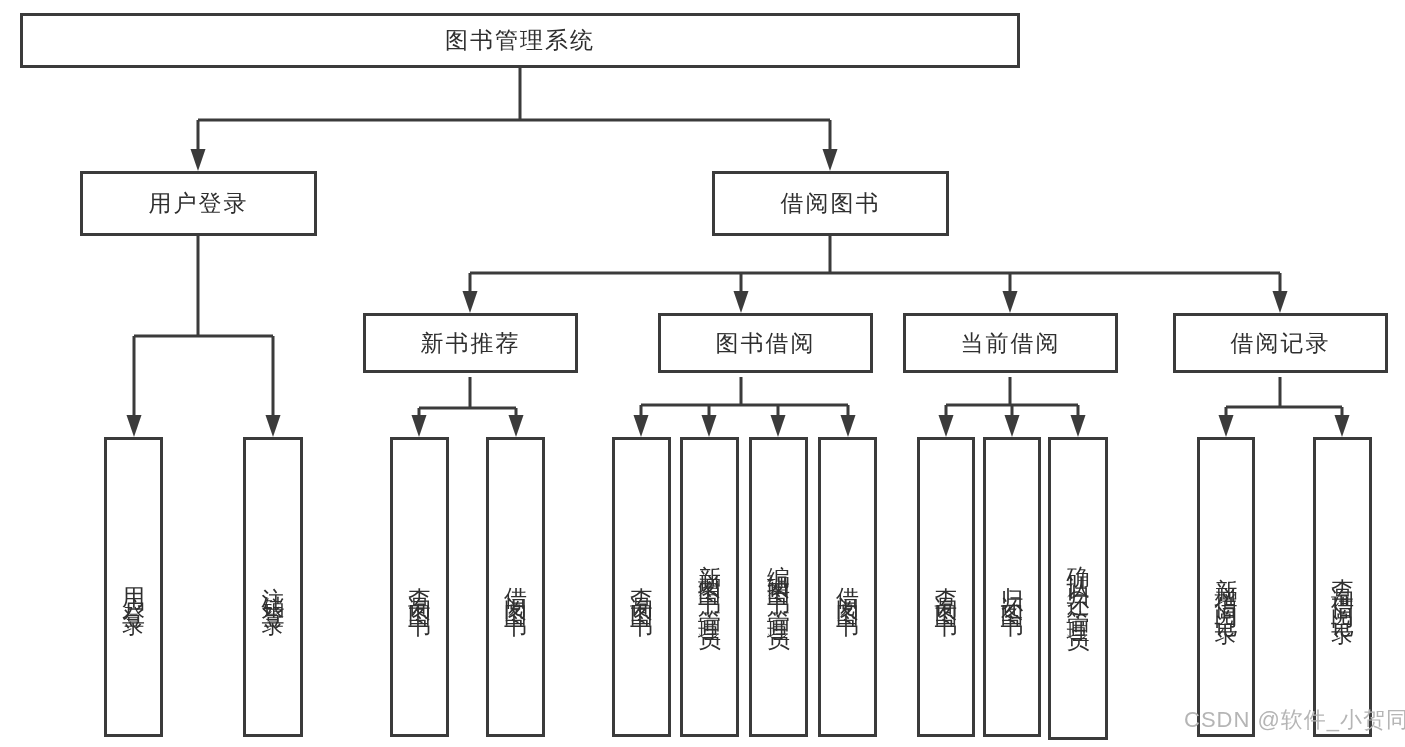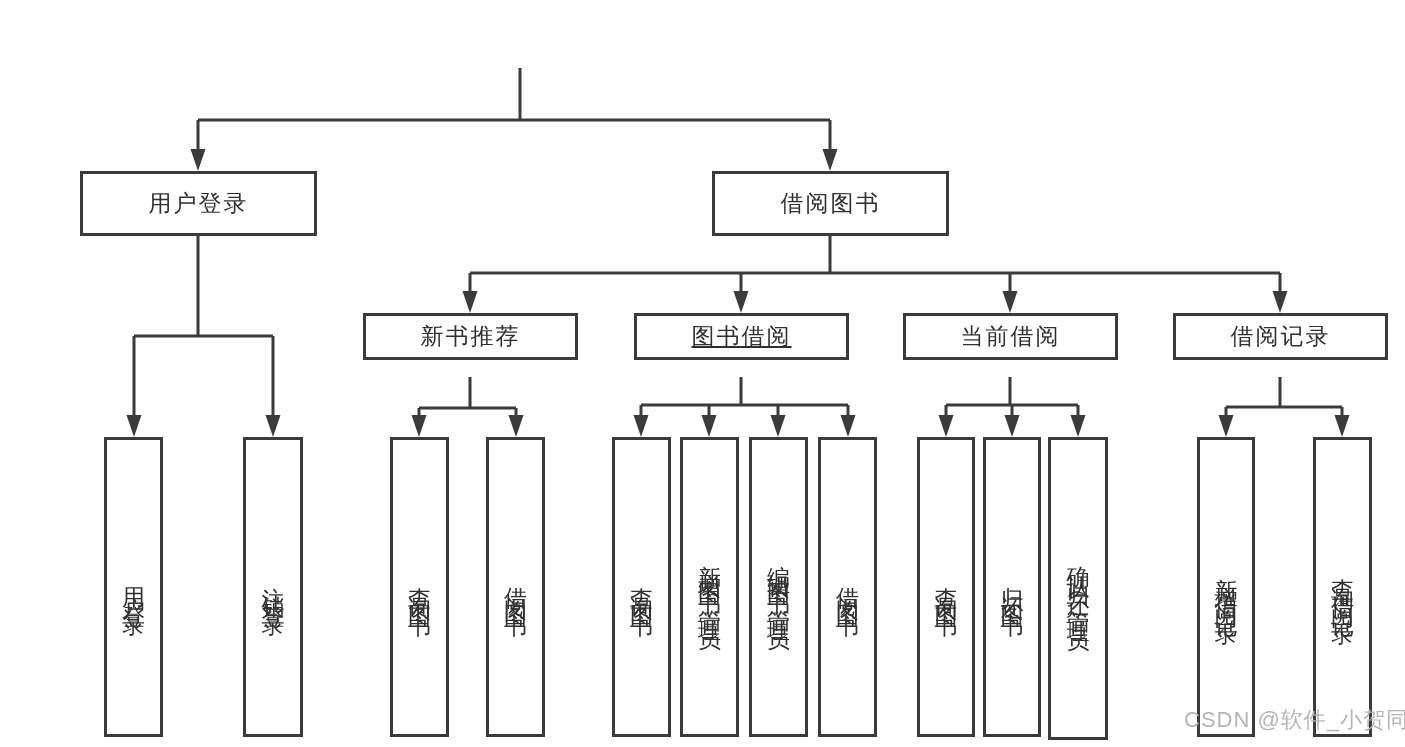--- a/index.html
+++ b/index.html
@@ -9,21 +9,21 @@
   }
   .wires { position:absolute; left:0; top:0; width:1405px; height:747px; }
   .box {
     position:absolute; box-sizing:border-box; background:#ffffff;
     border:3px solid #3b3b3b; color:#2f2f2f;
     display:flex; align-items:center; justify-content:center;
   }
   .hbox { font-size:23px; letter-spacing:2px; }
   .l1 { left:20px; top:13px; width:1000px; height:55px; }
   .l2 { top:171px; width:237px; height:65px; }
-  .l3 { top:313px; width:215px; height:47px; }
+  .l3 { top:313px; width:215px; height:60px; }
   .l4 { top:437px; height:300px; }
   .vbox span {
     writing-mode:vertical-rl; text-orientation:mixed;
     font-size:23px; letter-spacing:9px; line-height:1;
   }
   .watermark {
     position:absolute; left:1184px; top:705px; z-index:5;
     color:#b5b5b5; font-size:22px; letter-spacing:1px; white-space:nowrap;
   }
 </style>
@@ -65,32 +65,35 @@
       <polygon points="770.5,415 785.5,415 778,437"></polygon>
       <polygon points="840.5,415 855.5,415 848,437"></polygon>
       <polygon points="938.5,415 953.5,415 946,437"></polygon>
       <polygon points="1004.5,415 1019.5,415 1012,437"></polygon>
       <polygon points="1070.5,415 1085.5,415 1078,437"></polygon>
       <polygon points="1218.5,415 1233.5,415 1226,437"></polygon>
       <polygon points="1334.5,415 1349.5,415 1342,437"></polygon>
     </g>
   </svg>
 
+  <div class="box hbox l1">
+    <span>图书管理系统</span>
+  </div>
 
   <div class="box hbox l2" style="left:80px;">
     <span>用户登录</span>
   </div>
   <div class="box hbox l2" style="left:712px;">
     <span>借阅图书</span>
   </div>
 
   <div class="box hbox l3" style="left:363px;">
     <span>新书推荐</span>
   </div>
-  <div class="box hbox l3" style="left:634px;text-decoration:underline;">
+  <div class="box hbox l3" style="left:658px;">
     <span>图书借阅</span>
   </div>
   <div class="box hbox l3" style="left:903px;">
     <span>当前借阅</span>
   </div>
   <div class="box hbox l3" style="left:1173px;">
     <span>借阅记录</span>
   </div>
 
   <div class="box vbox l4" style="left:104px;width:59px;">

